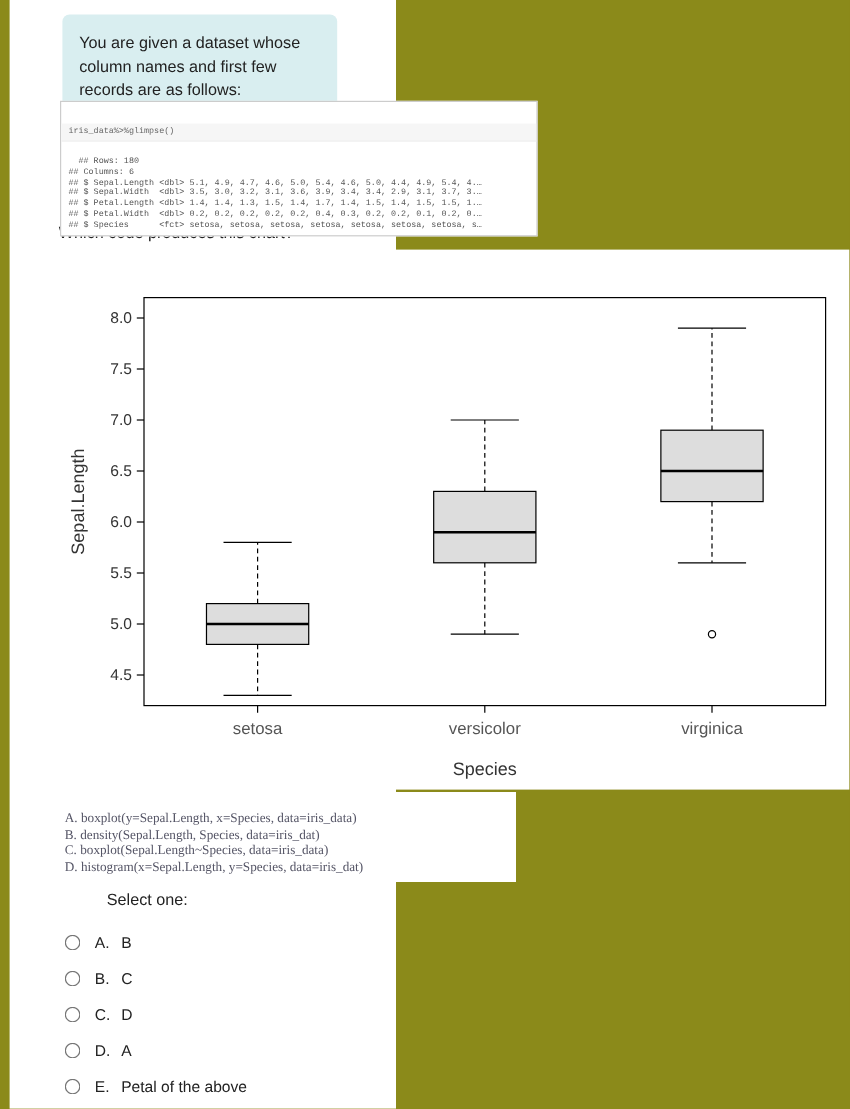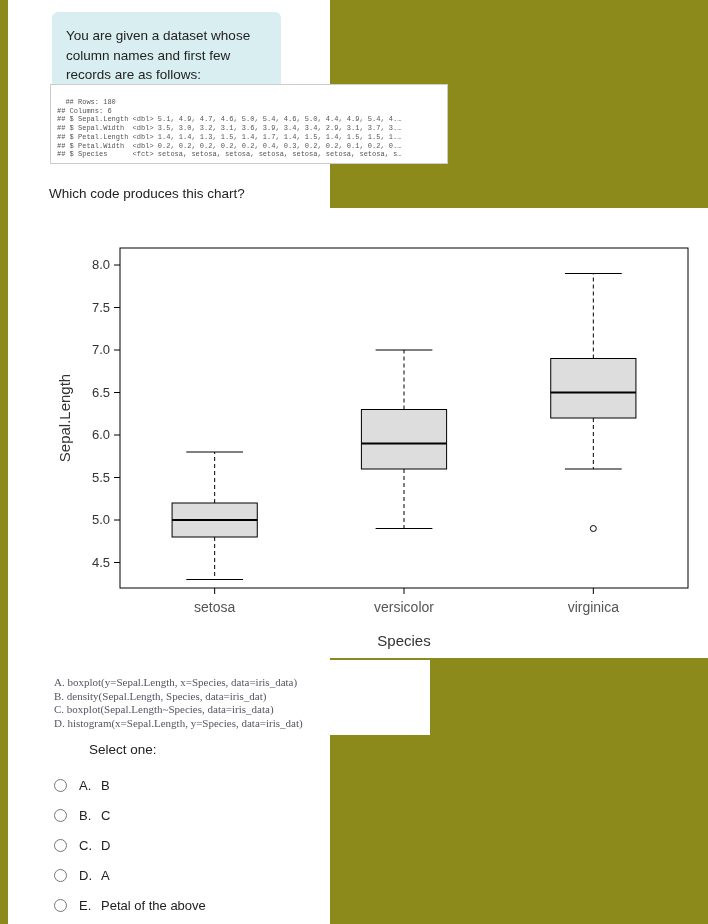--- a/index.html
+++ b/index.html
@@ -109,20 +109,21 @@
 </head>
 <body>
 
 <div class="page"></div>
 
 <div class="question-box" style="position:absolute; left:30px; top:6px; width:229px;">
   <span>You are given a dataset whose column names and first few records are as follows:</span>
 </div>
 
 <div class="code-block">
+  <div class="code-header">iris_data%&gt;%glimpse()</div>
   <span>## Rows: 180</span>
 <span>## Columns: 6</span>
 <span>## $ Sepal.Length &lt;dbl&gt; 5.1, 4.9, 4.7, 4.6, 5.0, 5.4, 4.6, 5.0, 4.4, 4.9, 5.4, 4.…</span>
 <span>## $ Sepal.Width  &lt;dbl&gt; 3.5, 3.0, 3.2, 3.1, 3.6, 3.9, 3.4, 3.4, 2.9, 3.1, 3.7, 3.…</span>
 <span>## $ Petal.Length &lt;dbl&gt; 1.4, 1.4, 1.3, 1.5, 1.4, 1.7, 1.4, 1.5, 1.4, 1.5, 1.5, 1.…</span>
 <span>## $ Petal.Width  &lt;dbl&gt; 0.2, 0.2, 0.2, 0.2, 0.2, 0.4, 0.3, 0.2, 0.2, 0.1, 0.2, 0.…</span>
 <span>## $ Species      &lt;fct&gt; setosa, setosa, setosa, setosa, setosa, setosa, setosa, s…</span>
 </div>
 
 <div class="which-code">Which code produces this chart?</div>

